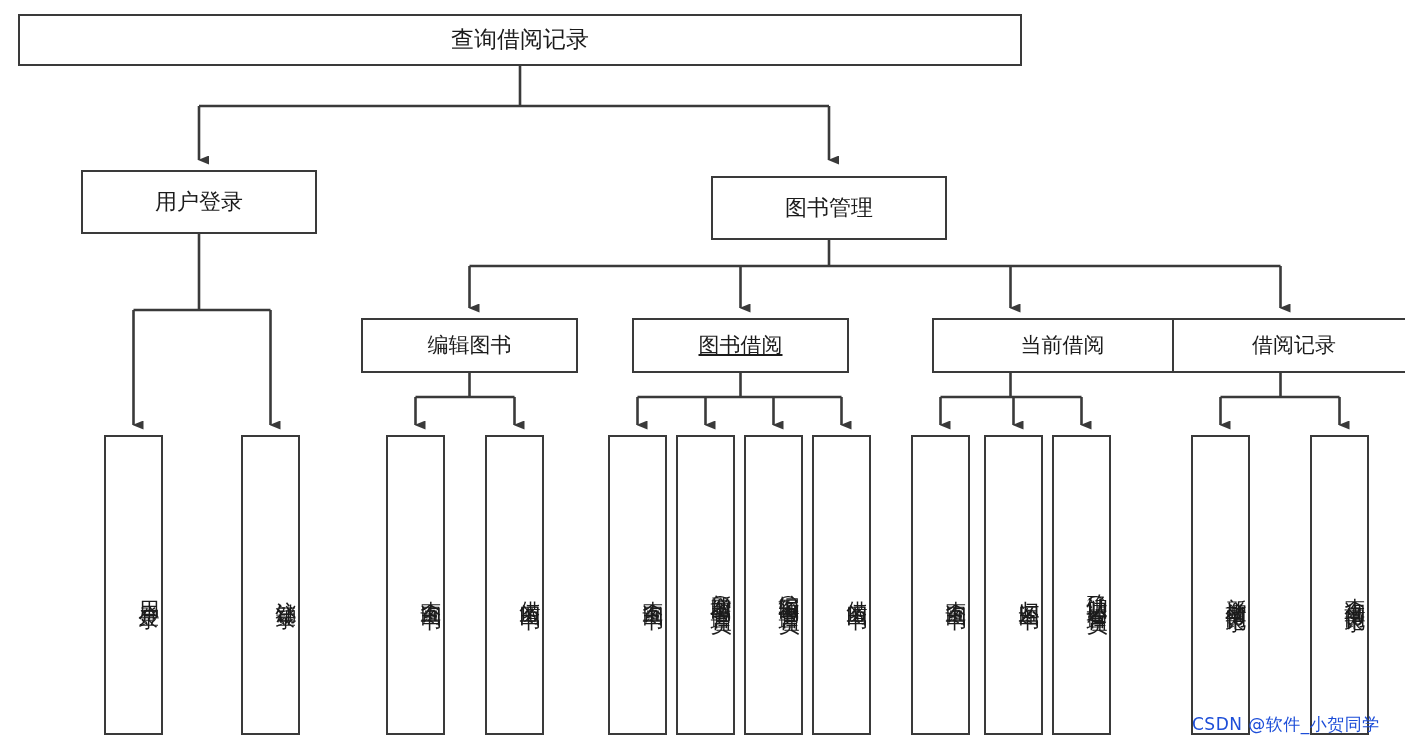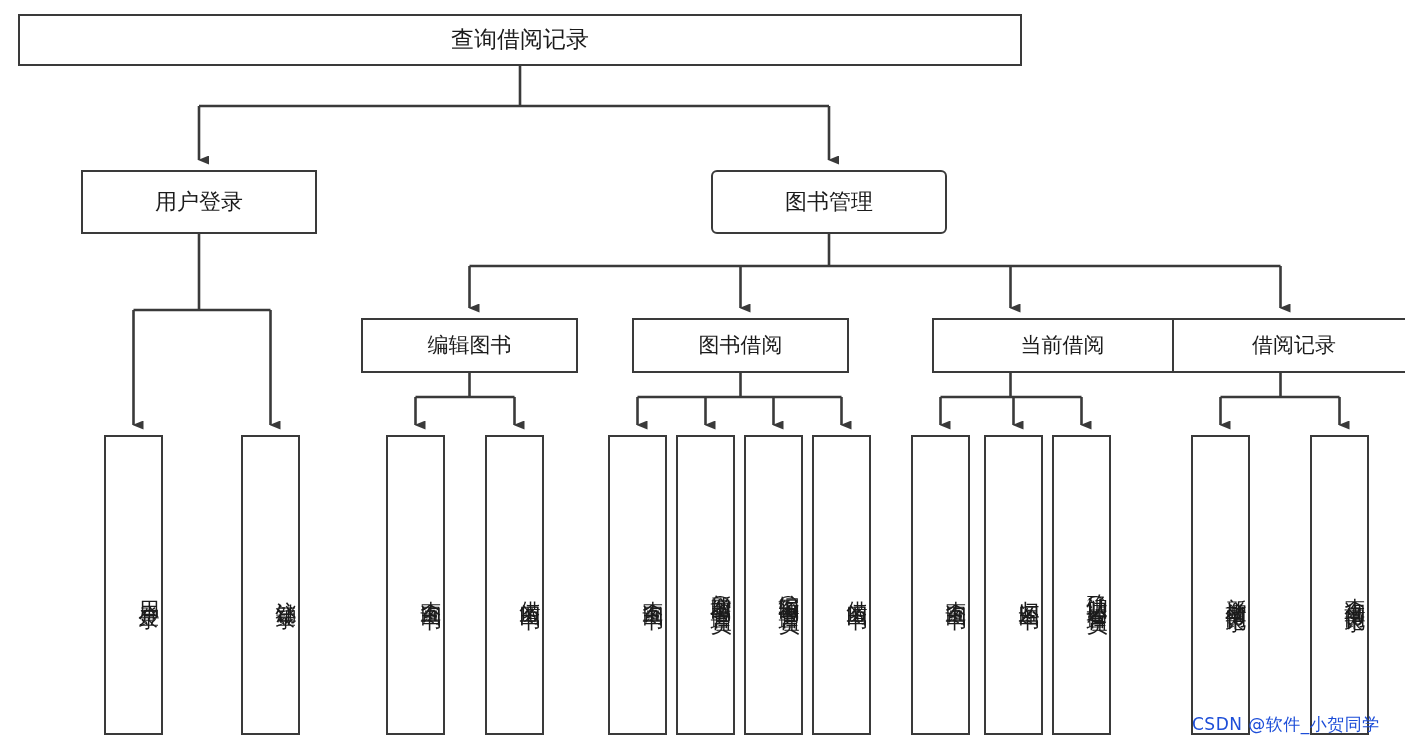--- a/index.html
+++ b/index.html
@@ -123,27 +123,27 @@
       </g>
   </svg>
 
   <div id="nodes-layer">
       <div class="node level-0" style="left: 18px; top: 14px; width: 1004px; height: 52px;">
         <span class="node-label">查询借阅记录</span>
       </div>
       <div class="node level-1" style="left: 81px; top: 170px; width: 236px; height: 64px;">
         <span class="node-label">用户登录</span>
       </div>
-      <div class="node level-1" style="left: 711px; top: 170px; width: 236px; height: 64px; border-radius: 6px;">
+      <div class="node level-1" style="left: 711px; top: 176px; width: 236px; height: 64px;">
         <span class="node-label">图书管理</span>
       </div>
       <div class="node level-2" style="left: 361px; top: 318px; width: 217px; height: 55px;">
         <span class="node-label">编辑图书</span>
       </div>
-      <div class="node level-2" style="left: 632px; top: 318px; width: 217px; height: 55px;">
+      <div class="node level-2" style="left: 632px; top: 318px; width: 217px; height: 55px; text-decoration: underline;">
         <span class="node-label">图书借阅</span>
       </div>
       <div class="node level-2" style="left: 932px; top: 318px; width: 261px; height: 55px;">
         <span class="node-label">当前借阅</span>
       </div>
       <div class="node level-2" style="left: 1172px; top: 318px; width: 244px; height: 55px;">
         <span class="node-label">借阅记录</span>
       </div>
       <div class="node level-3 leaf" style="left: 104px; top: 435px; width: 59px; height: 300px;">
         <span class="node-label">用户登录</span>

